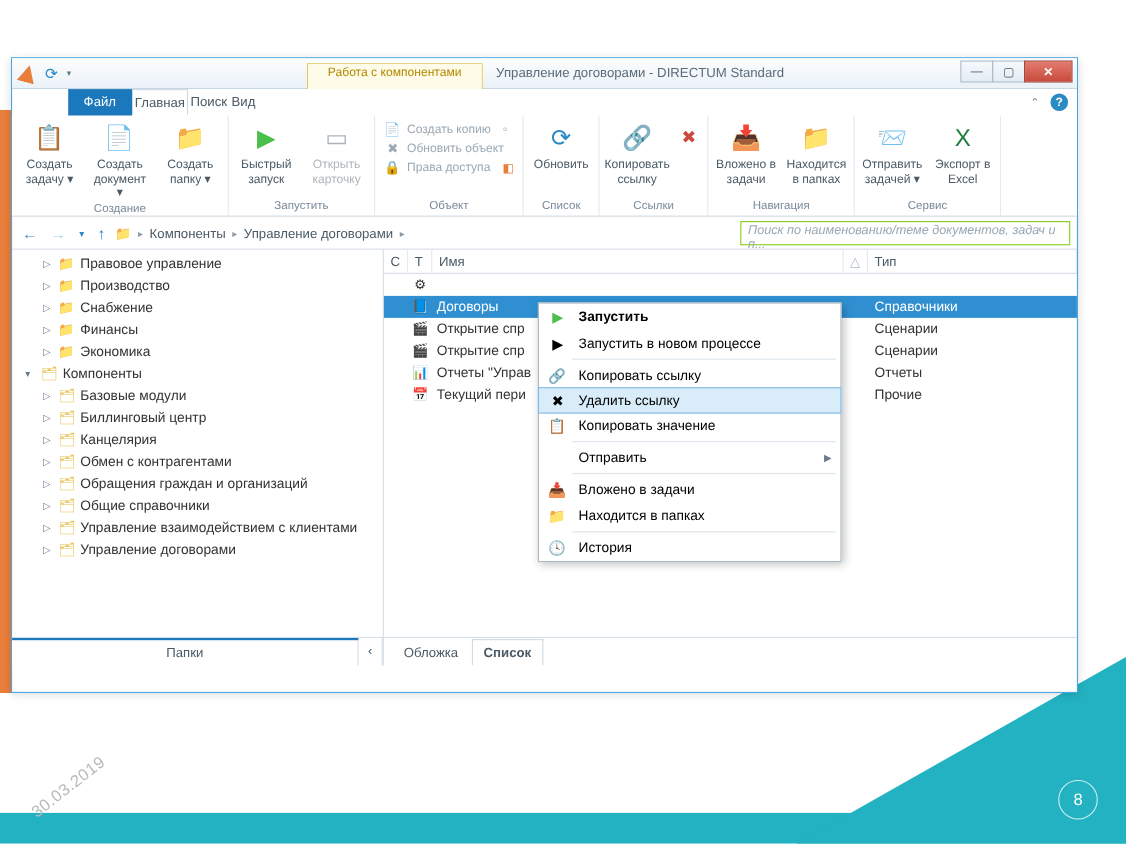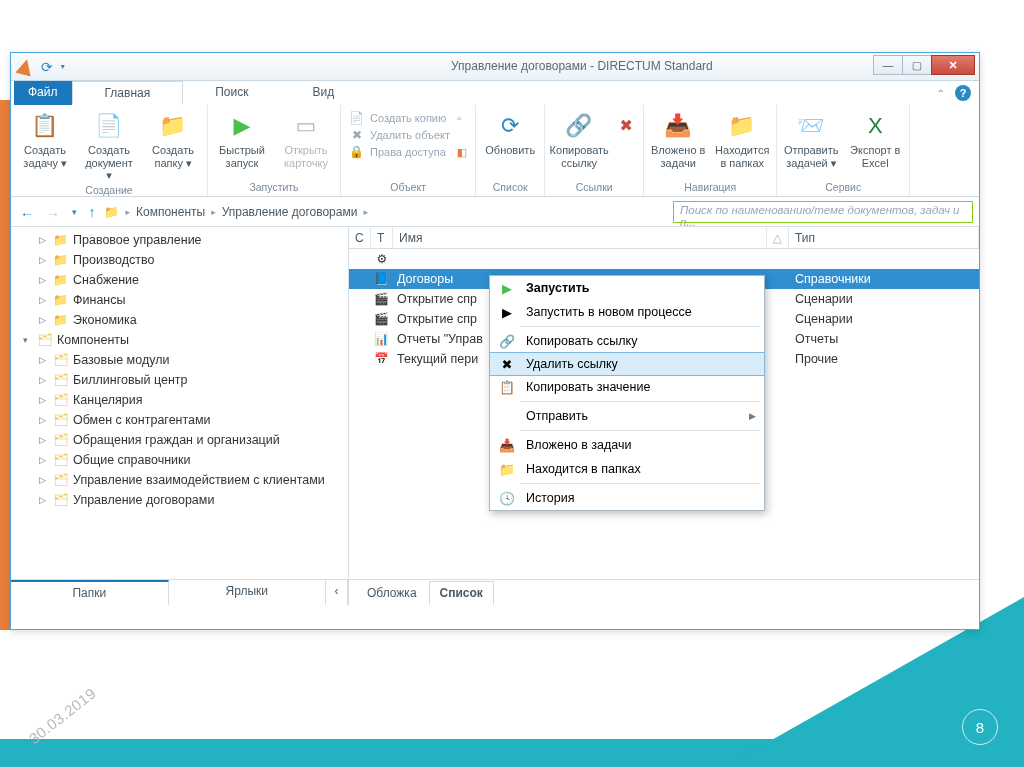--- a/index.html
+++ b/index.html
@@ -13,23 +13,23 @@
 .qat .logo { width: 16px; height: 16px; background: #e97e3a; clip-path: polygon(50% 0,100% 100%,0 100%); transform: rotate(15deg); }
 .qat .refresh { color: #2a8ac4; font-size: 14px; }
 .qat .drop { color: #5a7d96; font-size: 8px; }
 .ctx-tab { position: absolute; left: 268px; top: 4px; height: 24px; padding: 2px 18px; background: #fffbe9; border: 1px solid #e0c760; border-bottom: none; font-size: 11px; color: #b28a00; border-radius: 2px 2px 0 0; }
 .title-text { position: absolute; left: 440px; top: 6px; font-size: 12px; color: #5a6b7a; }
 .winbtns { position: absolute; right: 4px; top: 2px; display: flex; }
 .winbtn { width: 30px; height: 20px; display: flex; align-items: center; justify-content: center; font-size: 11px; color: #4a5a66; border: 1px solid #aabccb; background: linear-gradient(#f5f9fc,#e4edf4); margin-left: -1px; }
 .winbtn.close { background: linear-gradient(#e27b6f,#c84b3c); border-color: #a23a2c; color: #fff; width: 44px; font-weight: bold; }
 
 
-.tabs { height: 24px; background: #fff; display: flex; align-items: center; font-size: 12px; position: relative; }
+.tabs { height: 24px; background: #fff; display: flex; align-items: center; font-size: 12px; position: relative; margin-left: 48px; }
 .file-tab { background: #1c78bc; color: #fff; padding: 4px 14px; height: 24px; margin-left: 3px; }
-.tab { padding: 4px 32px; height: 24px; color: #4a5a66; cursor: default; }
+.tab { padding: 4px 2px; height: 24px; color: #4a5a66; cursor: default; }
 .tab.active { border: 1px solid #cfd9e2; border-bottom: 1px solid #fff; background: #fff; }
 .ctx-sub { position: absolute; left: 268px; top: 0; width: 168px; text-align: center; padding: 4px 0; background: #fffbe9; border-left: 1px solid #e0c760; border-right: 1px solid #e0c760; }
 .help { position: absolute; right: 8px; top: 4px; color: #2a8ac4; display: flex; gap: 10px; align-items: center; font-size: 13px; }
 .help .caret { color: #7a8a9a; font-size: 10px; }
 .help .q { width: 16px; height: 16px; border-radius: 50%; background: #2a8ac4; color: #fff; display: flex; align-items: center; justify-content: center; font-size: 11px; font-weight: bold; }
 
 
 .ribbon { height: 92px; background: #fff; border-bottom: 1px solid #cfd9e2; display: flex; }
 .rgroup { border-right: 1px solid #e3e9ef; display: flex; flex-direction: column; justify-content: space-between; padding: 3px 4px 1px; }
 .rgroup .items { display: flex; gap: 4px; }
@@ -103,20 +103,21 @@
 <div class="pagenum">8</div>
 
 <div class="appwin">
 
   <div class="titlebar">
     <div class="qat">
       <span class="logo"></span>
       <span class="refresh">⟳</span>
       <span class="drop">▾</span>
     </div>
+    <div class="ctx-tab">Работа с компонентами</div>
     <div class="title-text">Управление договорами - DIRECTUM Standard</div>
     <div class="winbtns">
       <div class="winbtn">—</div>
       <div class="winbtn">▢</div>
       <div class="winbtn close">✕</div>
     </div>
   </div>
 
   <div class="tabs">
     <div class="file-tab">Файл</div>
@@ -163,21 +164,21 @@
     <div class="rgroup">
       <div class="items" style="align-items:flex-start">
         <div class="sm-items">
           <div>
               <span class="sm-ico">📄</span>
               <span>Создать копию</span>
               <span style="margin-left:6px">▫</span>
             </div>
           <div>
               <span class="sm-ico">✖</span>
-              <span>Удалить объект</span>
+              <span>Обновить объект</span>
             </div>
           <div>
               <span class="sm-ico">🔒</span>
               <span>Права доступа</span>
               <span style="margin-left:6px;color:#e97e3a">◧</span>
             </div>
         </div>
       </div>
       <div class="grp-label">Объект</div>
     </div>
@@ -257,21 +258,20 @@
           <div class="tnode l2"><span class="exp">▷</span><span class="fico i-folder">🗂</span>Биллинговый центр</div>
           <div class="tnode l2"><span class="exp">▷</span><span class="fico i-folder">🗂</span>Канцелярия</div>
           <div class="tnode l2"><span class="exp">▷</span><span class="fico i-folder">🗂</span>Обмен с контрагентами</div>
           <div class="tnode l2"><span class="exp">▷</span><span class="fico i-folder">🗂</span>Обращения граждан и организаций</div>
           <div class="tnode l2"><span class="exp">▷</span><span class="fico i-folder">🗂</span>Общие справочники</div>
           <div class="tnode l2"><span class="exp">▷</span><span class="fico i-folder">🗂</span>Управление взаимодействием с клиентами</div>
           <div class="tnode l2"><span class="exp">▷</span><span class="fico i-folder">🗂</span>Управление договорами</div>
         </div>
       <div class="side-tabs">
         <div class="side-tab active">Папки</div>
-        <div class="side-tab">Ярлыки</div>
         <div class="side-tab coll">‹</div>
       </div>
     </div>
 
     <div class="content">
       <div class="colhead">
         <div class="col-c">С</div>
         <div class="col-t">Т</div>
         <div class="col-name">
             <span>Имя</span>

